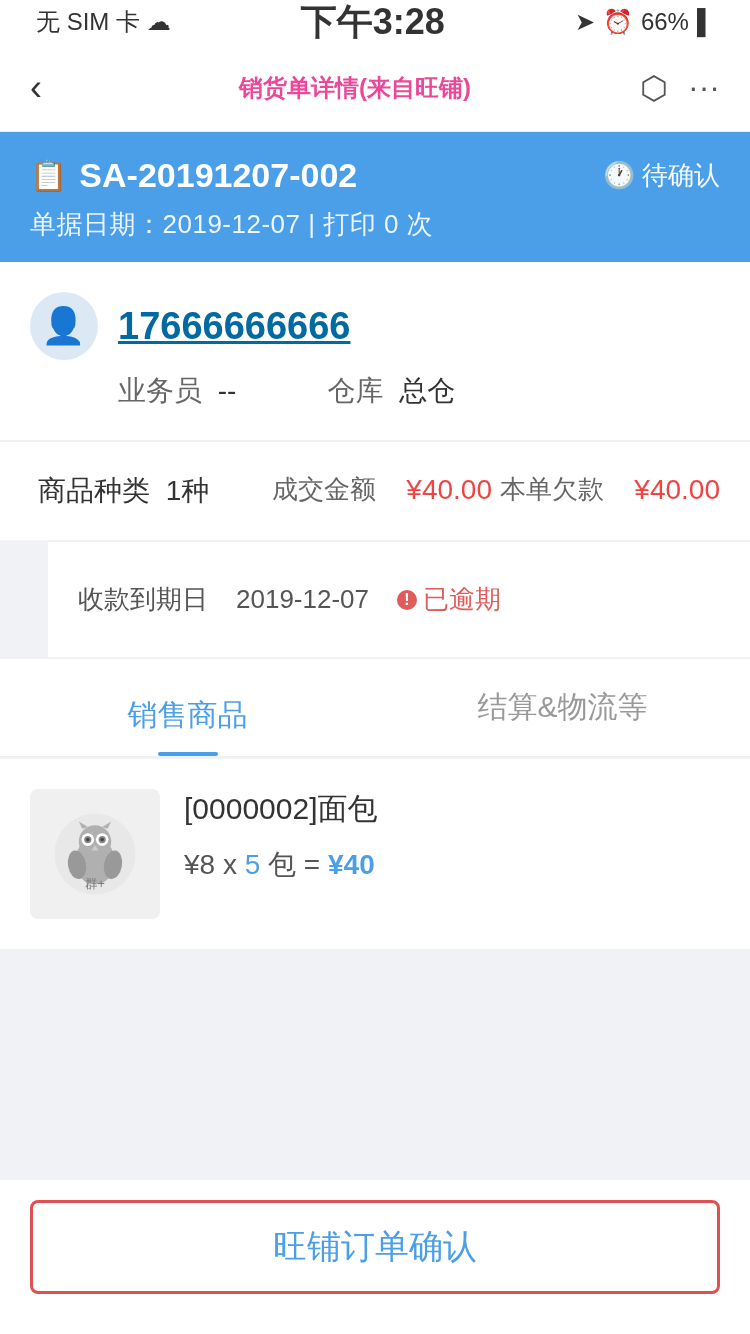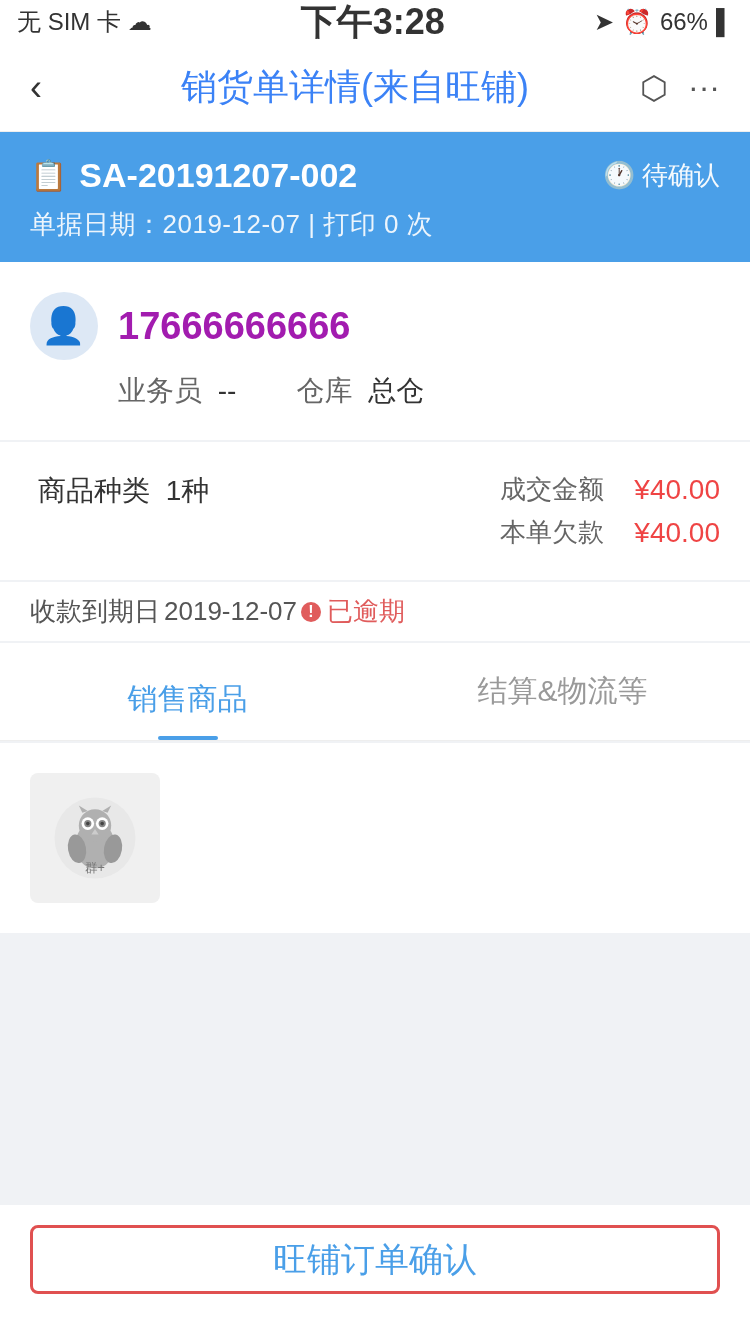--- a/index.html
+++ b/index.html
@@ -15,21 +15,21 @@
     }
 
     
     .status-bar {
       width: 750px;
       height: 44px;
       background: #fff;
       display: flex;
       align-items: center;
       justify-content: space-between;
-      padding: 0 17px;
+      padding: 0 36px;
       font-size: 24px;
       font-weight: 500;
     }
     .status-left { display: flex; align-items: center; gap: 10px; }
     .status-center { font-size: 36px; font-weight: 600; }
     .status-right { display: flex; align-items: center; gap: 8px; font-size: 24px; }
 
     
     .nav-bar {
       width: 750px;
@@ -41,23 +41,23 @@
       padding: 0 30px;
       border-bottom: 1px solid #eee;
     }
     .nav-back {
       font-size: 36px;
       color: #333;
       cursor: pointer;
       width: 60px;
     }
     .nav-title {
-      font-size: 36px;
-      font-weight: 400;
-      color: #3b82f6;
+      font-size: 24px;
+      font-weight: 700;
+      color: #ec4899;
       flex: 1;
       text-align: center;
     }
     .nav-actions {
       display: flex;
       align-items: center;
       gap: 20px;
       width: 100px;
       justify-content: flex-end;
     }
@@ -124,35 +124,36 @@
       justify-content: center;
       flex-shrink: 0;
     }
     .avatar-icon {
       font-size: 36px;
       color: #6ba8d9;
     }
     .customer-phone {
       font-size: 38px;
       font-weight: 600;
-      color: #a21caf;
+      color: #0369a1;
+      text-decoration: underline;
     }
     .customer-detail {
       font-size: 28px;
       color: #666;
       margin-bottom: 16px;
       padding-left: 88px;
     }
     .customer-meta {
       display: flex;
       align-items: center;
       font-size: 28px;
       color: #666;
       padding-left: 88px;
-      gap: 60px;
+      gap: 91px;
     }
     .meta-label { color: #666; }
     .meta-value { color: #333; margin-left: 8px; }
 
     
     .summary-card {
       background: #fff;
       padding: 30px;
       margin-bottom: 2px;
       display: flex;
@@ -167,21 +168,21 @@
     .summary-types {
       font-size: 28px;
       color: #666;
     }
     .summary-types span {
       color: #333;
       margin-left: 8px;
     }
     .summary-right {
       display: flex;
-      flex-direction: column;
+      flex-direction: row;
       align-items: flex-end;
       gap: 8px;
     }
     .summary-item {
       display: flex;
       align-items: center;
       gap: 16px;
       font-size: 26px;
     }
     .summary-item-label {
@@ -191,27 +192,28 @@
       color: #ef4444;
       font-size: 28px;
       font-weight: 500;
       min-width: 100px;
       text-align: right;
     }
 
     
     .due-card {
       background: #fff;
-      padding: 12px 30px;
+      padding: 40px 30px;
       margin-bottom: 2px;
       display: flex;
       align-items: center;
       font-size: 26px;
       color: #555;
-      gap: 4px;
+      gap: 28px;
+      margin-left: 48px;
     }
     .overdue-badge {
       background: transparent;
       color: #e05c5c;
       font-size: 26px;
       display: flex;
       align-items: center;
       gap: 6px;
       font-weight: 500;
     }
@@ -306,21 +308,21 @@
     .bottom-area {
       position: fixed;
       bottom: 0;
       left: 0;
       width: 750px;
       background: #fff;
       padding: 20px 30px 40px;
     }
     .confirm-btn {
       width: 100%;
-      height: 69px;
+      height: 94px;
       border: 3px solid #e05050;
       background: #fff;
       color: #4a9fe8;
       font-size: 34px;
       font-weight: 500;
       border-radius: 8px;
       cursor: pointer;
       display: flex;
       align-items: center;
       justify-content: center;
@@ -448,20 +450,31 @@
 
       <polygon points="36,22 32,14 42,20" fill="#b0b0b0"></polygon>
       <polygon points="64,22 68,14 58,20" fill="#b0b0b0"></polygon>
 
       <ellipse cx="30" cy="62" rx="10" ry="16" fill="#999" transform="rotate(-10 30 62)"></ellipse>
       <ellipse cx="70" cy="62" rx="10" ry="16" fill="#999" transform="rotate(10 70 62)"></ellipse>
 
       <text x="50" y="88" text-anchor="middle" font-size="14" fill="#777" font-family="Arial">群+</text>
     </svg>
   </div>
+  <div class="product-info">
+    <div class="product-name">[0000002]面包</div>
+    <div class="product-price-row">
+      <span>¥8</span>
+      <span> x </span>
+      <span class="product-qty">5</span>
+      <span>包</span>
+      <span> = </span>
+      <span class="product-total">¥40</span>
+    </div>
+  </div>
 </div>
 
 <div class="empty-space"></div>
 
 <div class="bottom-area">
   <button class="confirm-btn">
     <span>旺铺订单确认</span>
   </button>
 </div>
 

